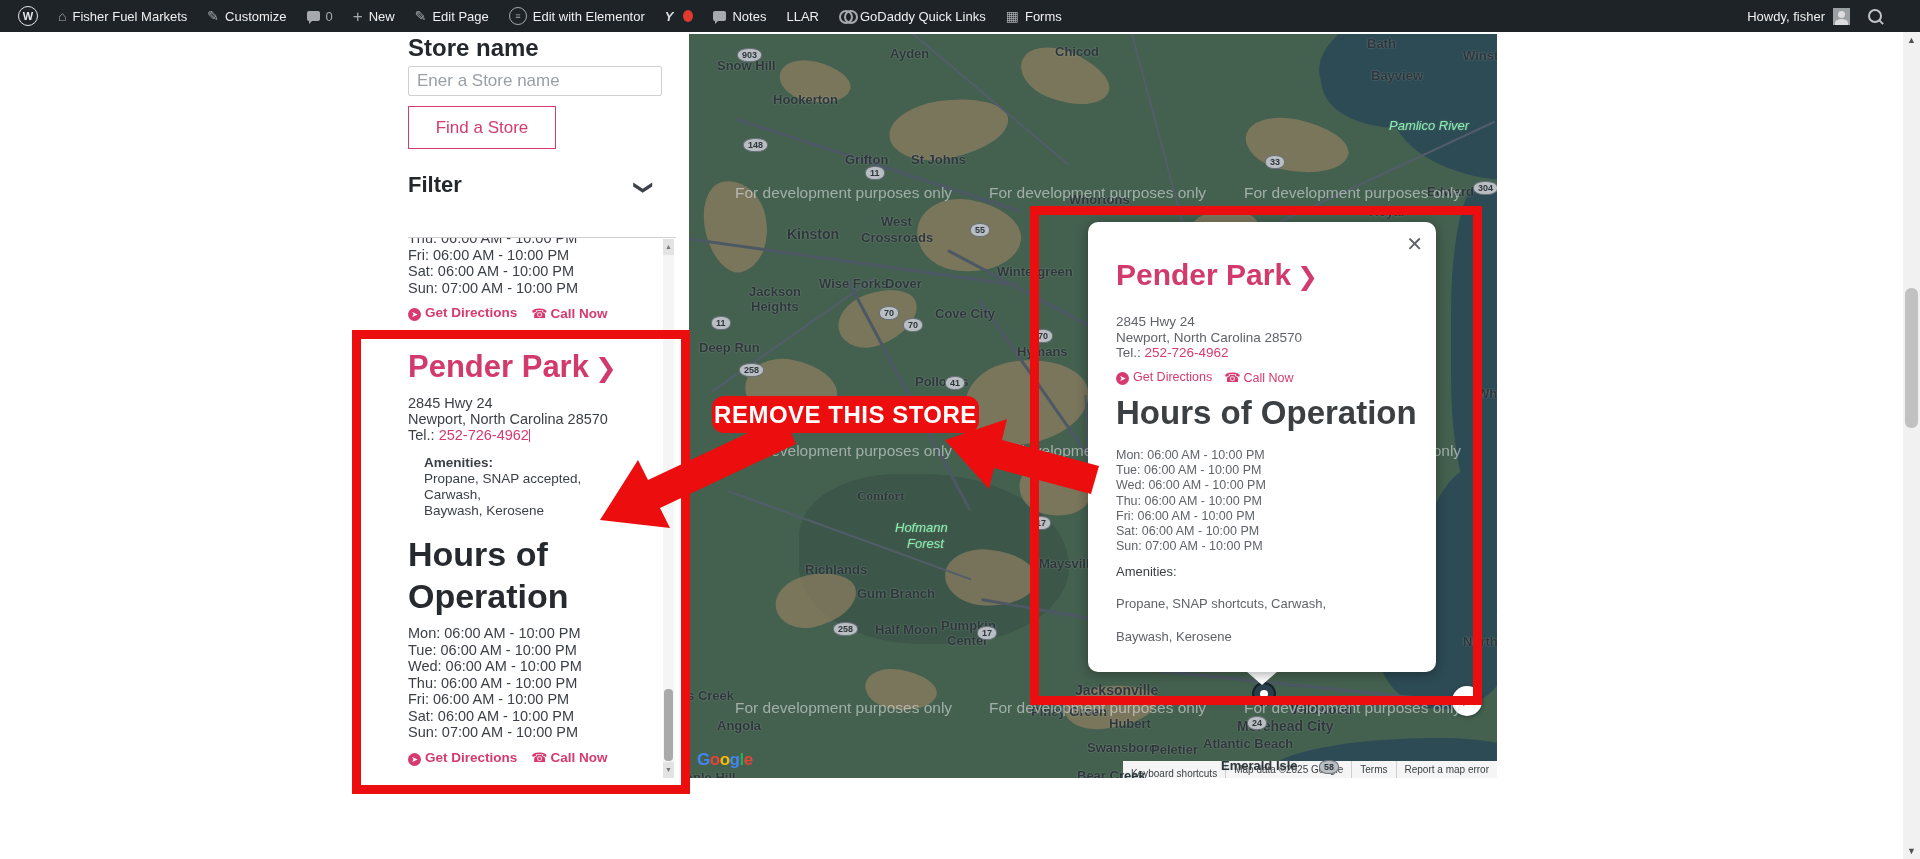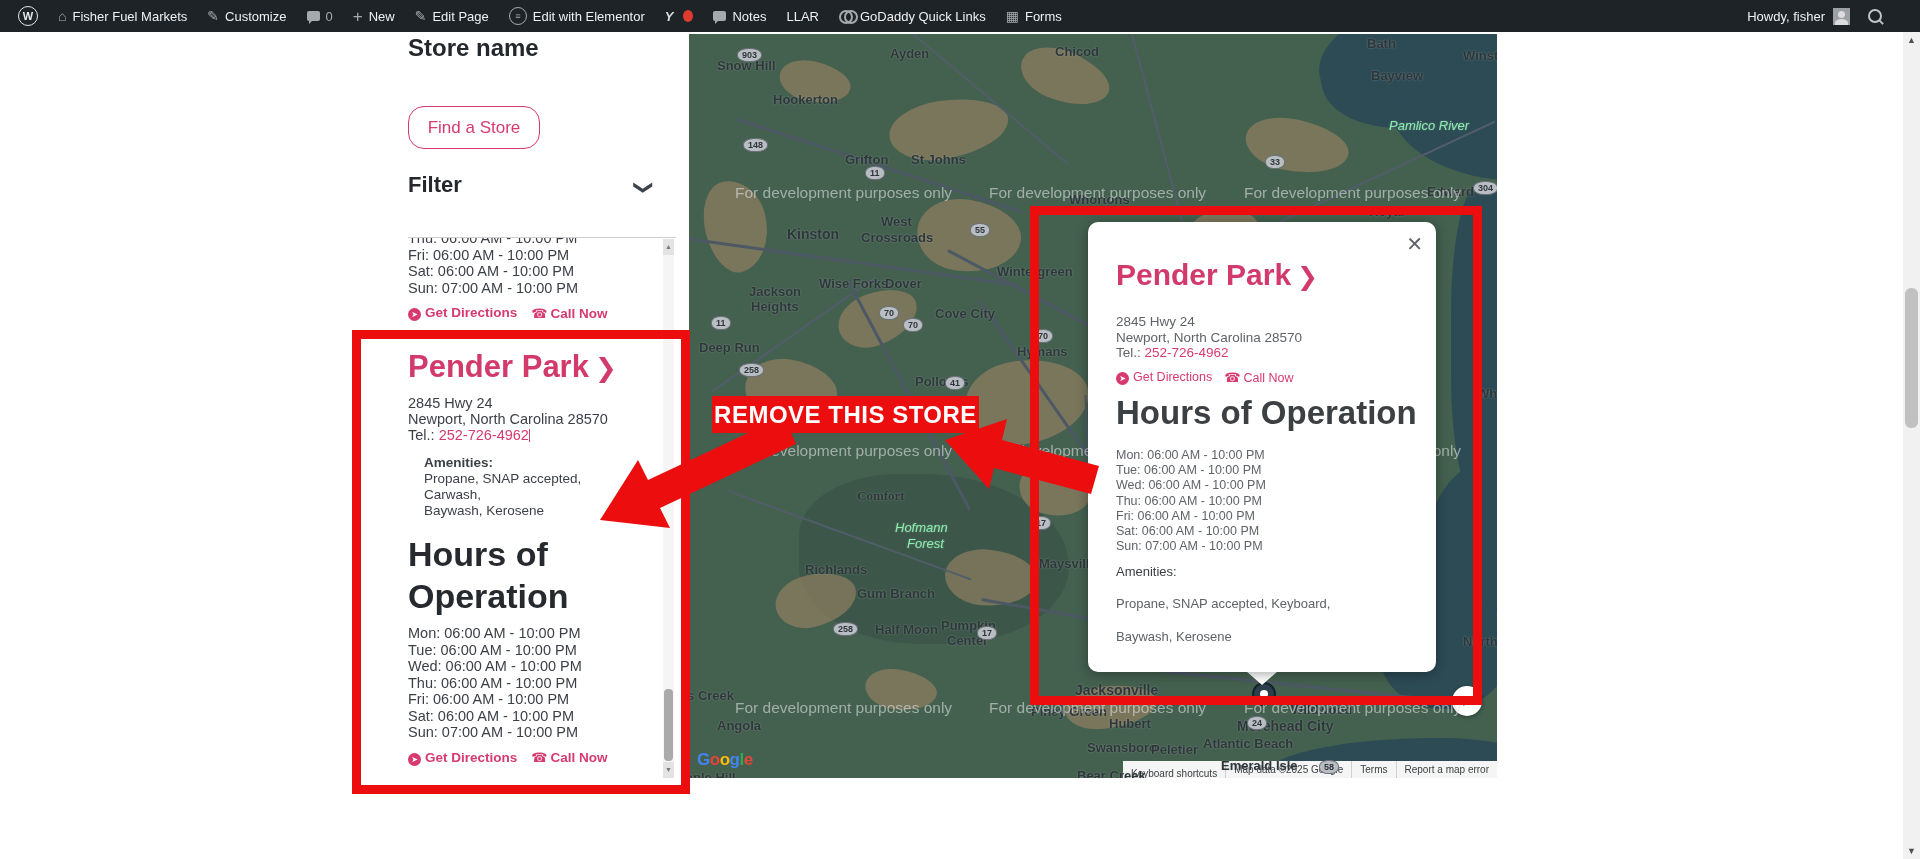--- a/index.html
+++ b/index.html
@@ -25,22 +25,22 @@
   .avatar{width:17px;height:17px;background:#9ba0a5;position:relative;overflow:hidden;}
   .avatar::before{content:"";position:absolute;left:5px;top:3px;width:7px;height:7px;border-radius:50%;background:#dcdcde;}
   .avatar::after{content:"";position:absolute;left:2px;top:11px;width:13px;height:8px;border-radius:50% 50% 0 0;background:#dcdcde;}
   .mag{position:relative;width:10px;height:10px;border:2px solid #c3c4c7;border-radius:50%;display:inline-block;}
   .mag::after{content:"";position:absolute;width:6px;height:2px;background:#c3c4c7;transform:rotate(45deg);left:8px;top:10px;}
   
   .s-heading{position:absolute;left:408px;top:34px;font-size:24px;font-weight:bold;color:#24282d;}
   .s-input{position:absolute;left:408px;top:66px;width:236px;height:28px;border:1px solid #cdd0d4;border-radius:2px;
            font-size:17px;padding:0 8px;color:#3c434a;font-family:inherit;}
   .s-input::placeholder{color:#9aa0a6;}
-  .s-btn{position:absolute;left:408px;top:106px;width:132px;height:43px;background:#fff;border:1px solid #d63a6e;
-         border-radius:16px;color:#d63a6e;font-size:17px;font-family:inherit;cursor:pointer;}
+  .s-btn{position:absolute;left:408px;top:106px;width:148px;height:43px;background:#fff;border:1px solid #d63a6e;
+         border-radius:0;color:#d63a6e;font-size:17px;font-family:inherit;cursor:pointer;}
   .s-filter{position:absolute;left:408px;top:172px;font-size:22px;font-weight:bold;color:#24282d;}
   .s-chev{position:absolute;left:637px;top:176px;font-size:19px;color:#3c434a;transform:rotate(90deg);font-weight:bold;}
   .s-list{position:absolute;left:408px;top:237px;width:268px;height:541px;border-top:1px solid #cfcfcf;
           overflow:hidden;background:#fff;}
   .hline{font-size:14.5px;line-height:16.5px;color:#3b3f46;}
   .prev-hours{margin-top:-8px;}
   .links-row{display:flex;gap:14px;margin-top:9px;align-items:center;font-size:13.5px;color:#d63a6e;font-weight:bold;}
   .dir-ico{width:13px;height:13px;border-radius:50%;background:#d63a6e;color:#fff;display:inline-flex;align-items:center;
            justify-content:center;font-size:8px;margin-right:4px;}
   .ph-ico{color:#d63a6e;font-size:13px;margin-right:3px;}
@@ -91,21 +91,21 @@
   .p-links{position:absolute;left:28px;top:148px;display:flex;gap:12px;font-size:12.5px;color:#d63a6e;align-items:center;}
   .p-hoo{position:absolute;left:28px;top:172px;font-size:33px;font-weight:bold;color:#3c4043;}
   .p-hours{position:absolute;left:28px;top:226px;font-size:12.5px;line-height:15.2px;color:#5f6368;}
   .p-amlabel{position:absolute;left:28px;top:342px;font-size:13px;color:#3c4043;}
   .p-am1{position:absolute;left:28px;top:374px;font-size:13px;color:#5f6368;}
   .p-am2{position:absolute;left:28px;top:407px;font-size:13px;color:#5f6368;}
   
   .redbox{position:absolute;border:9px solid #ec0e0e;z-index:30;}
   .box1{left:352px;top:330px;width:320px;height:446px;}
   .box2{left:1030px;top:206px;width:434px;height:481px;}
-  .banner{position:absolute;left:712px;top:396px;width:267px;height:37px;background:#ec0e0e;border-radius:0;
+  .banner{position:absolute;left:712px;top:396px;width:267px;height:37px;background:#ec0e0e;border-radius:12px;
           color:#fff;font-size:24px;font-weight:bold;display:flex;align-items:center;justify-content:center;
           letter-spacing:.5px;z-index:40;}
   .arrows{position:absolute;left:0;top:0;width:1920px;height:859px;pointer-events:none;z-index:35;}
   
   .pg-scroll{position:absolute;right:0;top:32px;width:17px;height:827px;background:#f1f1f1;z-index:55;}
   .pg-scroll .pa{width:17px;height:16px;color:#505050;font-size:9px;text-align:center;line-height:16px;cursor:pointer;}
   .pg-scroll .pa.dn{position:absolute;bottom:0;}
   .pg-thumb{position:absolute;left:2px;top:256px;width:13px;height:140px;background:#c1c1c1;border-radius:6px;}
 </style>
 </head>
@@ -163,20 +163,21 @@
         </span>
     </div>
     <div class="ab-right">
       <span>Howdy, fisher</span>
       <span class="avatar"></span>
       <span class="mag" style="margin-left:10px;margin-right:14px;"></span>
     </div>
   </div>
 
   <div class="s-heading">Store name</div>
+  <input class="s-input" placeholder="Ener a Store name" style="">
   <button class="s-btn">Find a Store</button>
   <div class="s-filter">Filter</div>
   <div class="s-chev">❯</div>
 
   <div class="s-list">
     <div class="prev-hours" id="prev-hours">
         <div class="hline">Thu: 06:00 AM - 10:00 PM</div>
         <div class="hline">Fri: 06:00 AM - 10:00 PM</div>
         <div class="hline">Sat: 06:00 AM - 10:00 PM</div>
         <div class="hline">Sun: 07:00 AM - 10:00 PM</div>
@@ -368,21 +369,21 @@
       <div class="p-hours" id="popup-hours">
           <div class="phline">Mon: 06:00 AM - 10:00 PM</div>
           <div class="phline">Tue: 06:00 AM - 10:00 PM</div>
           <div class="phline">Wed: 06:00 AM - 10:00 PM</div>
           <div class="phline">Thu: 06:00 AM - 10:00 PM</div>
           <div class="phline">Fri: 06:00 AM - 10:00 PM</div>
           <div class="phline">Sat: 06:00 AM - 10:00 PM</div>
           <div class="phline">Sun: 07:00 AM - 10:00 PM</div>
         </div>
       <div class="p-amlabel">Amenities:</div>
-      <div class="p-am1">Propane, SNAP accepted, Keyboard,</div>
+      <div class="p-am1">Propane, SNAP shortcuts, Carwash,</div>
       <div class="p-am2">Baywash, Kerosene</div>
     </div>
   </div>
 
   <div class="redbox box1"></div>
   <div class="redbox box2"></div>
   <div class="banner">REMOVE THIS STORE</div>
 
   <svg class="arrows" viewBox="0 0 1920 859">
     <polygon points="784,416 648,480 638,460 600,520 670,528 660,508 796,444" fill="#ec0e0e"></polygon>

